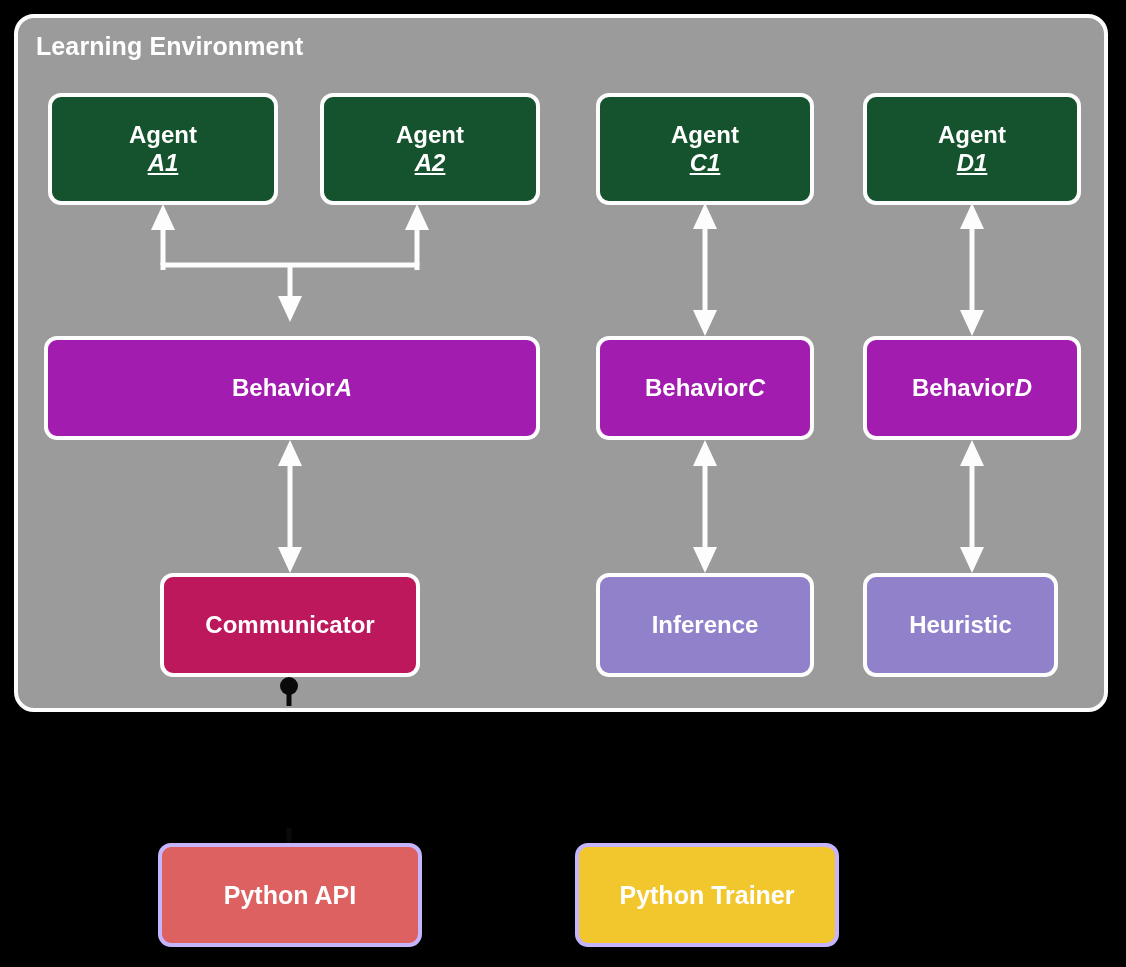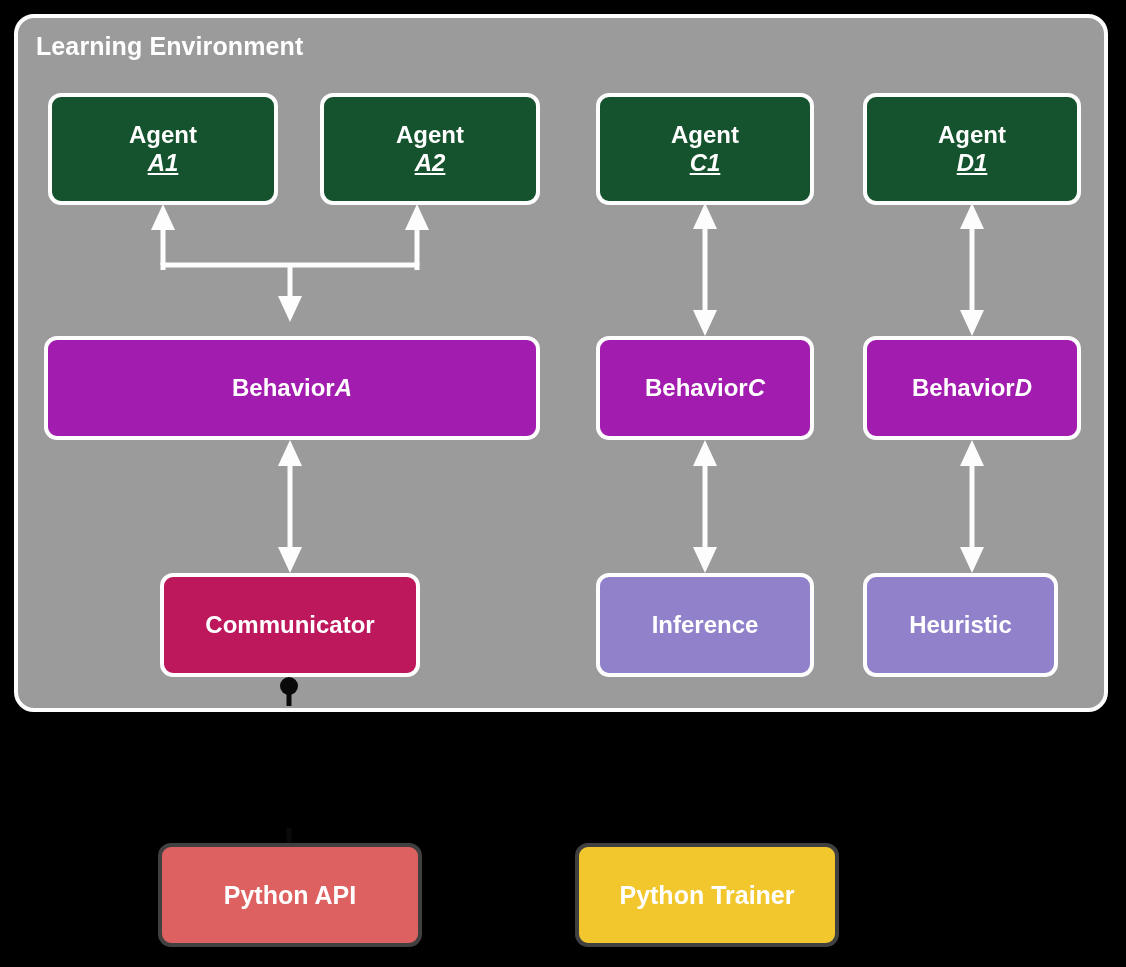--- a/index.html
+++ b/index.html
@@ -70,21 +70,21 @@
 
   .agent   { background: #14532d; }
   .behavior{ background: #a21caf; }
   .comm    { background: #be185d; }
   .infer   { background: #9181cb; }
 
   
   .ext-node {
     position: absolute;
     box-sizing: border-box;
-    border: 4px solid #404040;
+    border: 4px solid #c4b5fd;
     border-radius: 13px;
     display: flex;
     align-items: center;
     justify-content: center;
     color: #ffffff;
     font-weight: bold;
     font-size: 25px;
     white-space: nowrap;
   }
   .pyapi   { background: #dd6160; }

